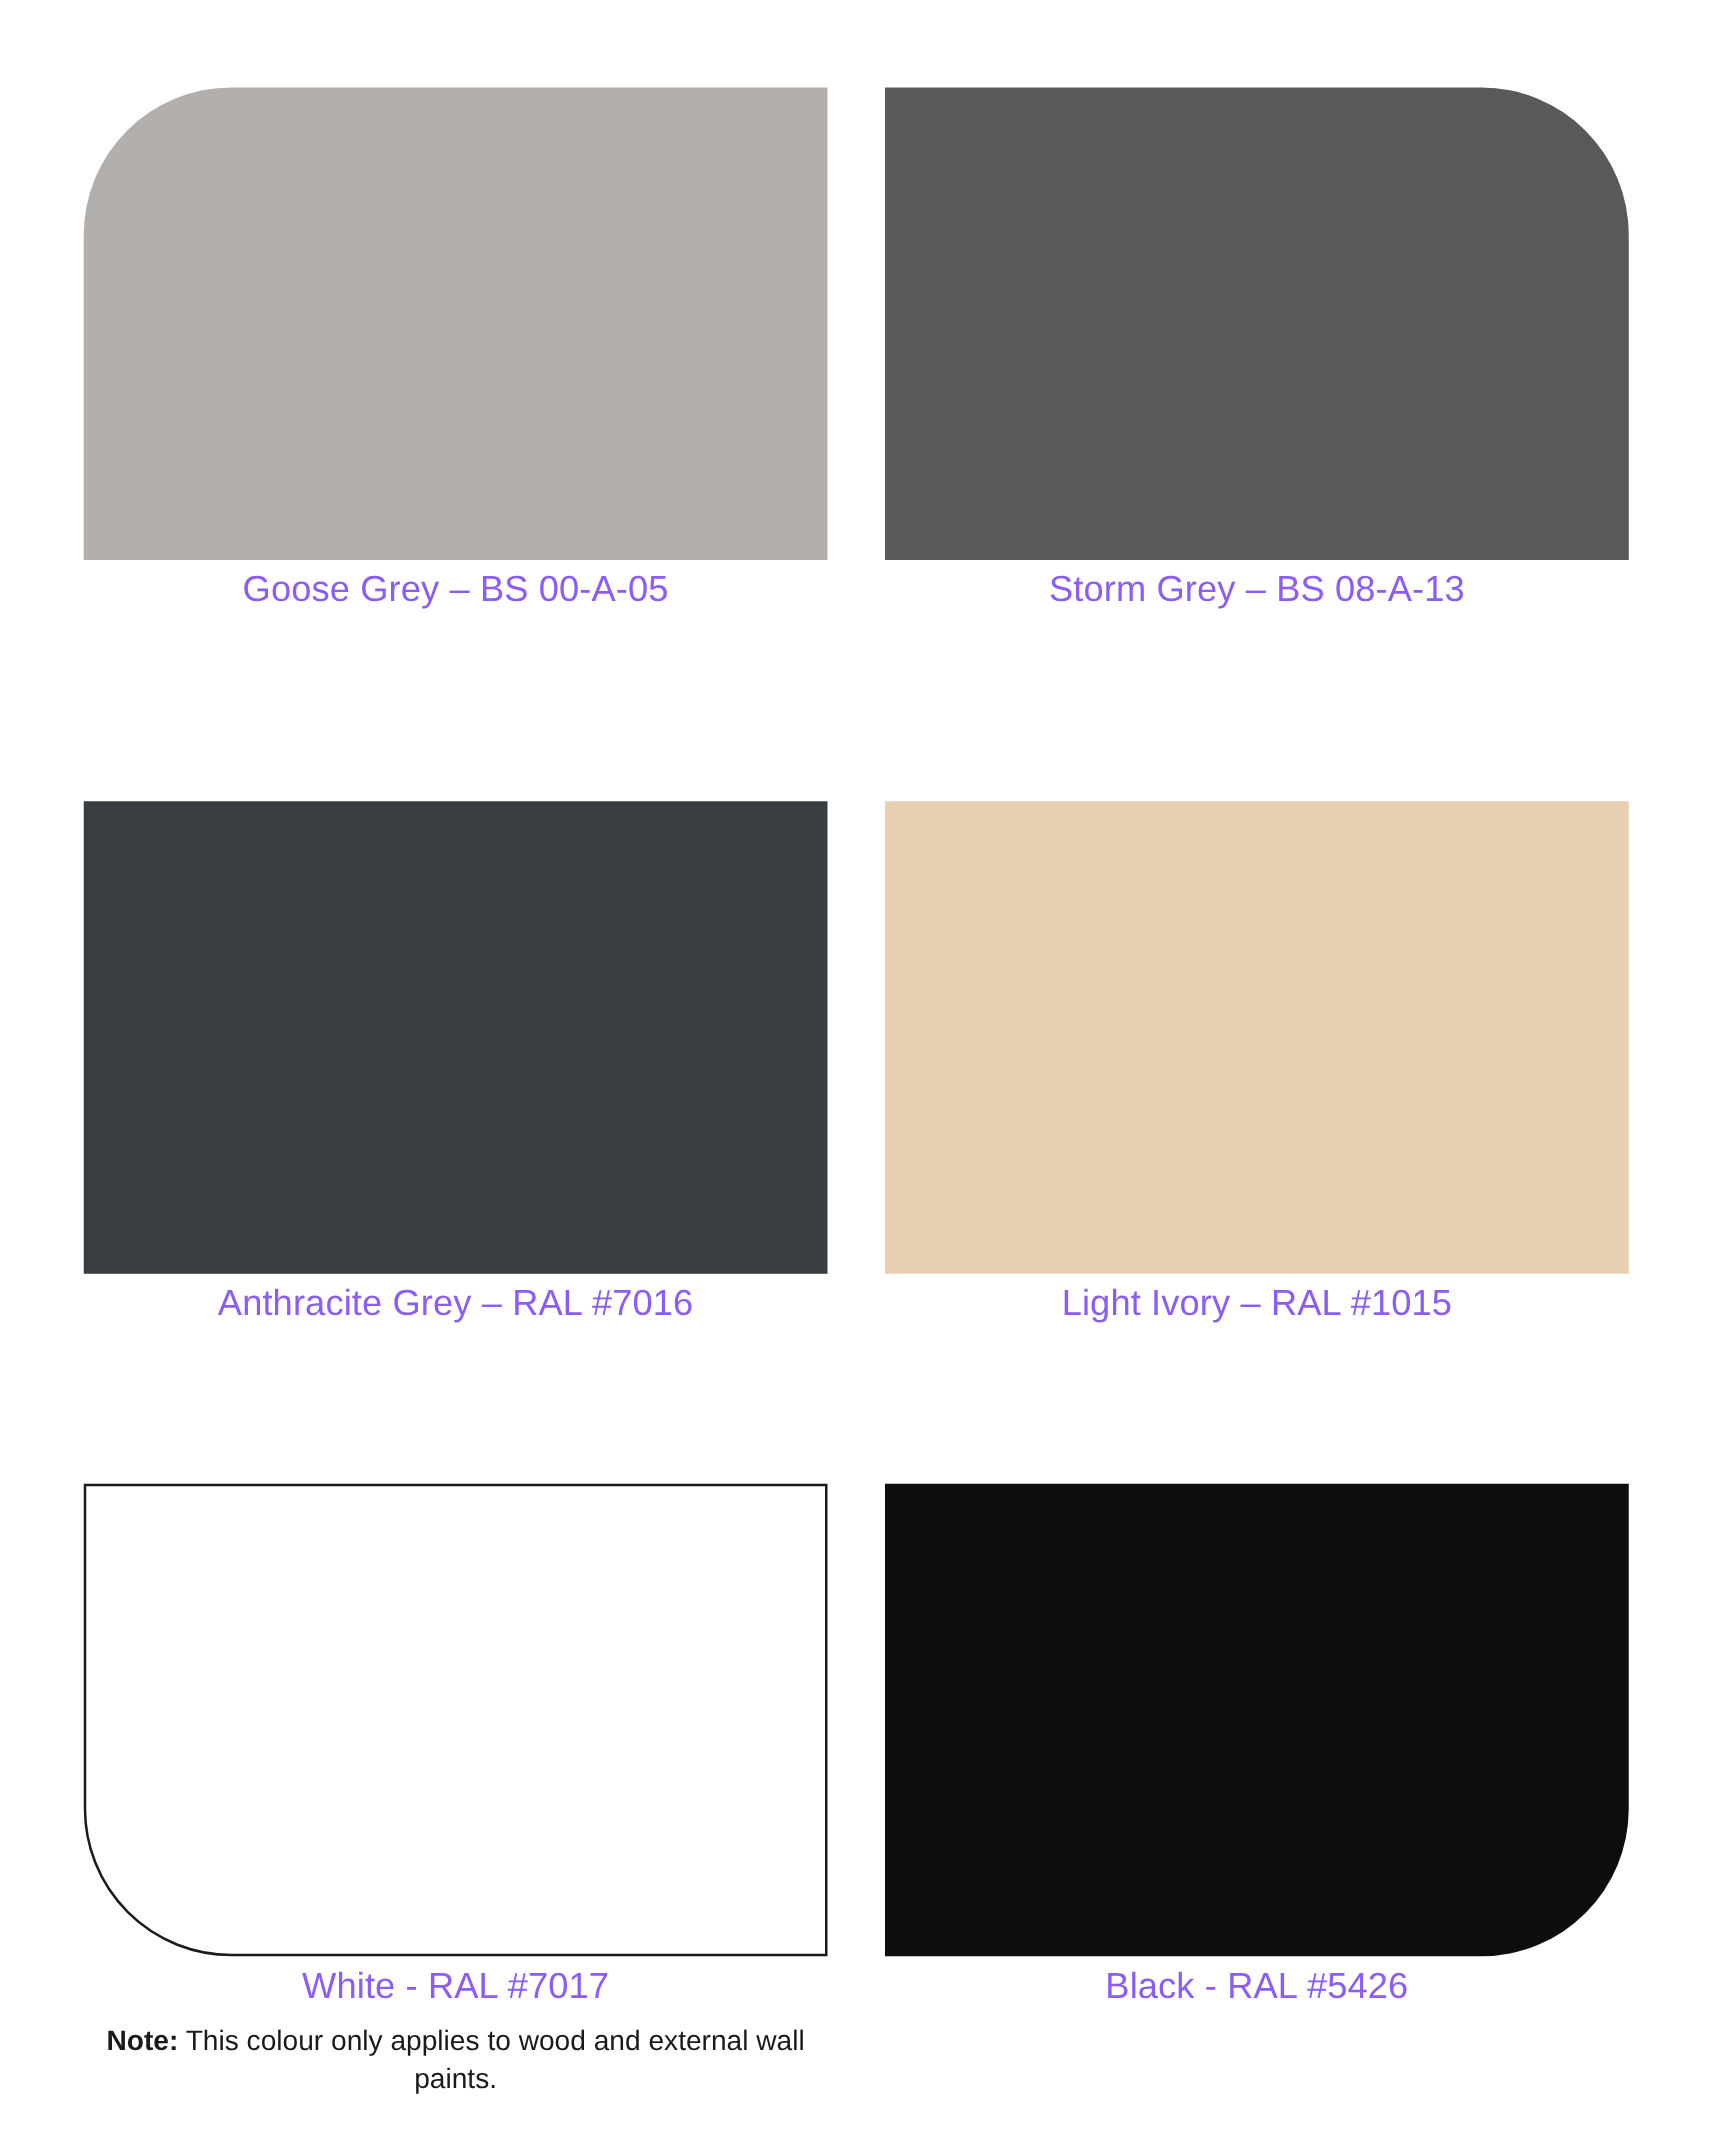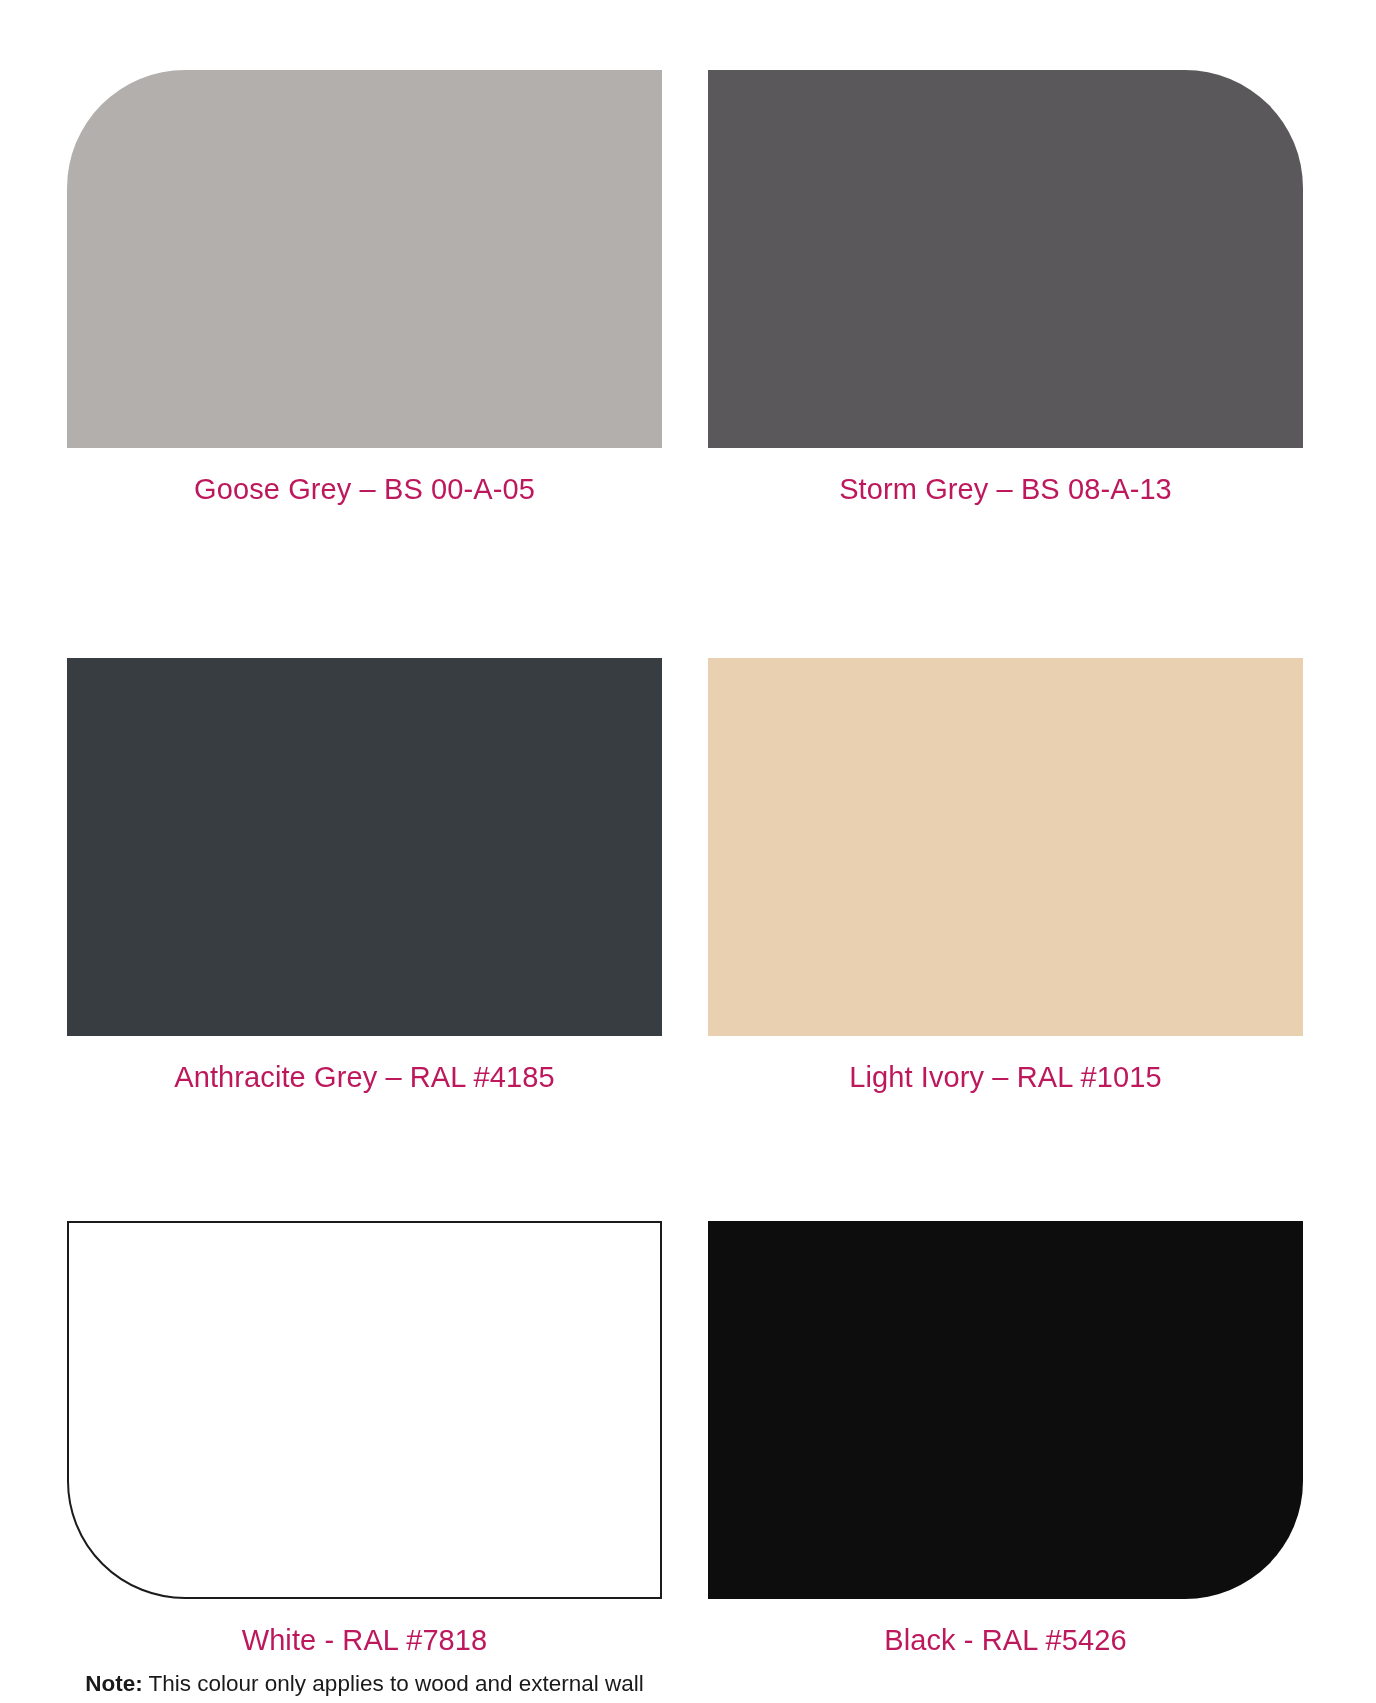--- a/index.html
+++ b/index.html
@@ -55,25 +55,25 @@
   .r-tr { border-radius: 0 118px 0 0; }
   .r-bl { border-radius: 0 0 0 118px; }
   .r-br { border-radius: 0 0 118px 0; }
   .r-none { border-radius: 0; }
 
   .outlined {
     border: 2px solid #1b1b1b;
   }
 
   .swatch-label {
-    margin-top: 25px;
+    margin-top: 8px;
     font-size: 29px;
     font-weight: 400;
     letter-spacing: 0.1px;
-    color: #be185d;
+    color: #8b5cf6;
     text-align: left;
     white-space: nowrap;
   }
 
   
   .row-1 .swatch-chip { margin-bottom: 0; }
   .row-2-spacer { height: 152px; grid-column: 1 / -1; }
   .row-3-spacer { height: 127px; grid-column: 1 / -1; }
 
   .swatch-note {
@@ -102,33 +102,33 @@
 
     <div class="swatch-cell row-1">
       <div class="swatch-chip r-tr" style="background: rgb(90, 88, 90);"></div>
       <div class="swatch-label">Storm Grey – BS 08-A-13</div>
     </div>
 
     <div class="row-2-spacer"></div>
 
     <div class="swatch-cell row-2">
       <div class="swatch-chip r-none" style="background: rgb(56, 61, 65);"></div>
-      <div class="swatch-label">Anthracite Grey – RAL #4185</div>
+      <div class="swatch-label">Anthracite Grey – RAL #7016</div>
     </div>
 
     <div class="swatch-cell row-2">
       <div class="swatch-chip r-none" style="background: rgb(232, 208, 177);"></div>
       <div class="swatch-label">Light Ivory – RAL #1015</div>
     </div>
 
     <div class="row-3-spacer"></div>
 
     <div class="swatch-cell row-3">
       <div class="swatch-chip r-bl outlined" style="background: rgb(255, 255, 255);"></div>
-      <div class="swatch-label">White - RAL #7818</div>
+      <div class="swatch-label">White - RAL #7017</div>
       <div class="swatch-note"><span class="note-kw">Note:</span><span> This colour only applies to wood and external wall paints.</span></div>
     </div>
 
     <div class="swatch-cell row-3">
       <div class="swatch-chip r-br" style="background: rgb(13, 13, 13);"></div>
       <div class="swatch-label">Black - RAL #5426</div>
     </div>
 
   </div>
 </div>

